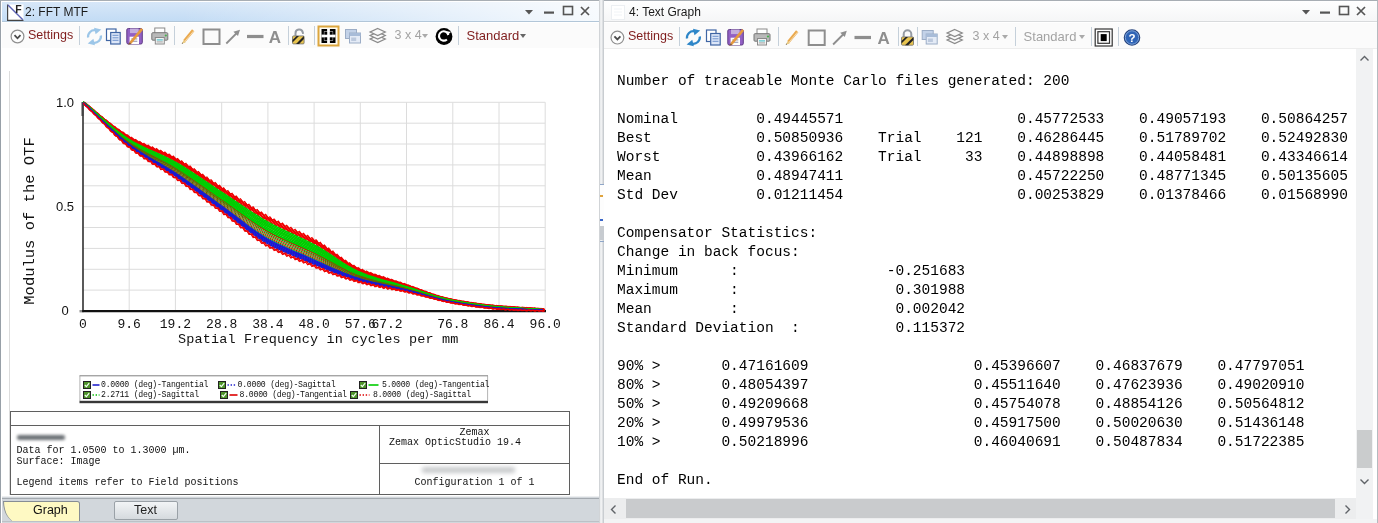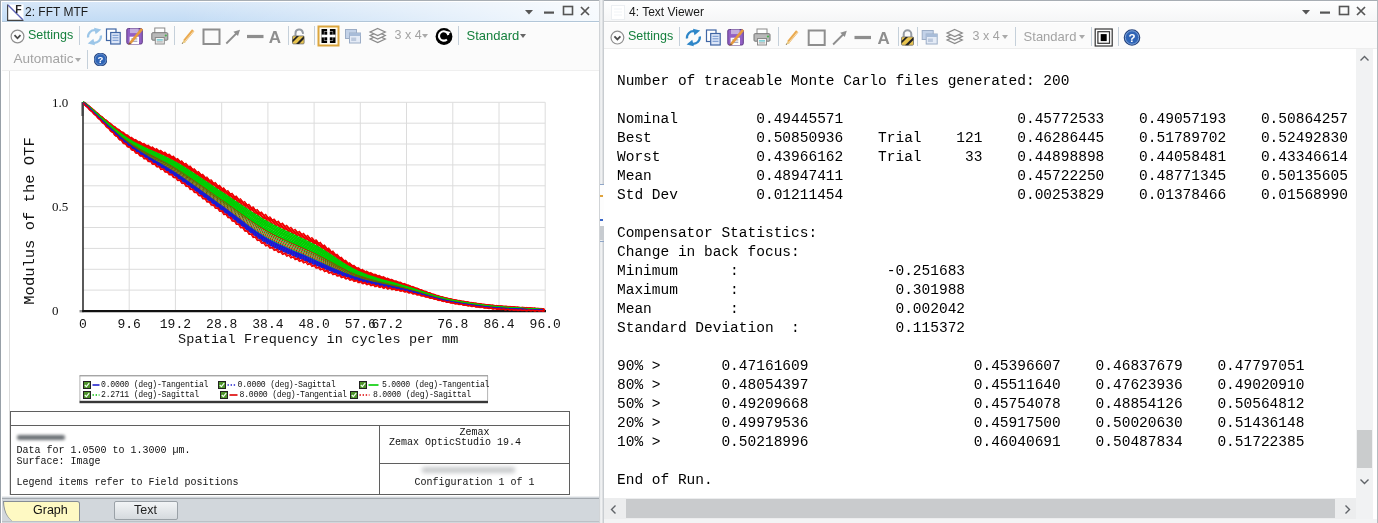--- a/index.html
+++ b/index.html
@@ -11,21 +11,21 @@
 #lw { left:0; top:0; width:599px; height:523px; background:#fff; border-left:1px solid #98a0a8; border-top:1px solid #a8aeb4; }
 #lw-title { left:1px; top:1px; width:597px; height:20px;
   background:linear-gradient(to right, rgba(255,255,255,0) 30%, rgba(255,255,255,0.85) 100%), linear-gradient(#d7e7f8, #c3dcf5);
   border-bottom:1px solid #b2c6d8; }
 #lw-title .ttl { position:absolute; left:23px; top:3px; font-size:12px; color:#1a1a1a; }
 #rw-title .ttl { position:absolute; left:25px; top:3px; font-size:12px; color:#1a1a1a; }
 #lw-tb1 { left:1px; top:22px; width:597px; height:25px; background:#fbfbfb; }
 #lw-tb2 { left:1px; top:47px; width:597px; height:23px; background:#fbfbfb; border-bottom:1px solid #efefef; }
 #rw-tb  { left:1px; top:22px; width:771px; height:26px; background:#fbfbfb; border-bottom:1px solid #ededed;}
 .vsep { position:absolute; width:1px; background:#c5d0da; }
-.tbtxt { position:absolute; font-size:12.5px; color:#15803d; }
+.tbtxt { position:absolute; font-size:12.5px; color:#7f1d1d; }
 .gray { color:#a3a3a3 !important; }
 .dda { display:inline-block; width:0; height:0; border-left:3.5px solid transparent; border-right:3.5px solid transparent; border-top:4px solid #666; vertical-align:middle; }
 .dda.g { border-top-color:#aaa; }
 
 #gpage { left:1px; top:70px; width:597px; height:425px; background:#fff; }
 #gpage .pl { position:absolute; left:7px; top:0; width:1px; height:424px; background:#dcdcdc; }
 
 #tabbar { left:1px; top:495px; width:597px; height:27px; background:#d2d7dc; border-top:1px solid #eceef0; }
 #tabbar .tline { position:absolute; left:0; top:1px; width:597px; height:1px; background:#a4aab0; }
 #tab-graph { position:absolute; left:1px; top:3.5px; width:77px; height:21px; background:#fef9c3; border:1px solid #868d94; border-bottom:none; border-top-right-radius:3px; border-bottom-left-radius:14px 22px; }
@@ -41,21 +41,21 @@
 #rwtext { left:13px; top:70.5px; width:755px; font-size:14.5px; line-height:19px; color:#000; white-space:pre; }
 
 #vsb { left:752px; top:48px; width:17px; height:449px; background:#f1f2f3; }
 #vsb .thumb { position:absolute; left:1px; top:381px; width:15px; height:38px; background:#cacccd; }
 #hsb { left:0px; top:497px; width:769px; height:21px; background:#ecedee; }
 #hsb .thumb { position:absolute; left:22px; top:1px; width:709px; height:19px; background:#c9cbcd; }
 #rw-bottom { left:0; top:518px; width:773px; height:5px; background:#f3f4f5; }
 .blur1 { position:absolute; filter:blur(1.6px); background:#6a6f74; border-radius:2px; }
 .blur2 { position:absolute; filter:blur(2px); background:#c8cacc; border-radius:2px; }
 .xlab { position:absolute; top:315.5px; width:48px; text-align:center; font-family:"Liberation Mono",monospace; font-size:13px; color:#111; }
-.ylab { position:absolute; width:26px; text-align:left; font-family:Liberation Serif, serif; font-size:13px; color:#111; }
+.ylab { position:absolute; width:26px; text-align:center; font-family:Liberation Sans, sans-serif; font-size:13px; color:#111; }
 .leg { font-size:8.2px; color:#111; letter-spacing:-0.25px; }
 .tbl { font-size:10px; color:#111; }
 </style></head>
 <body>
 <div id="root">
 <div id="lw" class="abs">
   <div id="lw-title" class="abs">
     <svg class="abs" style="left:5px;top:2px" width="17" height="17" viewBox="0 0 17 17">
       <rect x="0.5" y="0.5" width="16" height="16" fill="#fff"></rect>
       <path d="M0.5,0.5 V16.5 H16.5" fill="none" stroke="#444" stroke-width="1.4"></path>
@@ -92,28 +92,20 @@
     <span class="tbtxt" style="left:26px;top:5px;">Settings</span>
     <div class="vsep" style="left:77px;top:3px;height:19px"></div>
     <div class="vsep" style="left:172px;top:3px;height:19px"></div>
     <div class="vsep" style="left:286px;top:3px;height:19px"></div>
     <div class="vsep" style="left:311.5px;top:3px;height:19px"></div>
     <span class="tbtxt gray" style="left:392.5px;top:5px;">3 x 4</span>
         <span class="dda g abs" style="left:420px;top:11px"></span>
     <div class="vsep" style="left:455.5px;top:3px;height:19px"></div>
     <span class="tbtxt" style="left:464.5px;top:5px;font-size:13px">Standard</span>
         <span class="dda abs" style="left:517.5px;top:11px"></span>
-  </div>
-  <div id="lw-tb2" class="abs">
-    <span class="tbtxt gray" style="left:11.5px;top:3px;font-size:13.5px">Automatic</span>
-        <span class="dda g abs" style="left:72.5px;top:10px"></span>
-    <div class="vsep" style="left:84.5px;top:2px;height:19px"></div>
-    <svg class="abs" style="left:92px;top:5px" width="13" height="13" viewBox="-7.8 -7.8 15.6 15.6">
-          <use href="#icoHelp" x="0" y="0"></use>
-        </svg>
   </div>
   <div id="gpage" class="abs">
     <div class="pl"></div>
   </div>
   <svg id="gsvg" class="abs" style="left:0;top:0" width="599" height="523" viewBox="0 0 599 523">
 <line x1="82.0" y1="101.3" x2="82.0" y2="310" stroke="#dcdcdc" stroke-width="1"></line>
 <line x1="128.2" y1="101.3" x2="128.2" y2="310" stroke="#dcdcdc" stroke-width="1"></line>
 <line x1="174.4" y1="101.3" x2="174.4" y2="310" stroke="#dcdcdc" stroke-width="1"></line>
 <line x1="220.7" y1="101.3" x2="220.7" y2="310" stroke="#dcdcdc" stroke-width="1"></line>
 <line x1="266.9" y1="101.3" x2="266.9" y2="310" stroke="#dcdcdc" stroke-width="1"></line>
@@ -376,21 +368,21 @@
   <div class="abs" style="left:0.5px;top:240.5px;width:4px;height:1.5px;background:#8fa6c8"></div>
 </div>
 <div id="rw" class="abs">
   <div id="rw-title" class="abs">
     <svg class="abs" style="left:7px;top:2.5px" width="14" height="15" viewBox="0 0 14 15">
       <rect x="0.5" y="0.5" width="13" height="14" fill="#fff" stroke="#eceff2"></rect>
       <line x1="3" y1="4" x2="11" y2="4" stroke="#f1f4f7"></line>
           <line x1="3" y1="7" x2="11" y2="7" stroke="#f1f4f7"></line>
           <line x1="3" y1="10" x2="11" y2="10" stroke="#f1f4f7"></line>
     </svg>
-    <span class="ttl">4: Text Viewer</span>
+    <span class="ttl">4: Text Graph</span>
     <svg class="abs" style="left:694px;top:0" width="78" height="20" viewBox="0 0 78 20">
       <polygon points="4,8 12,8 8,12.5" fill="#555"></polygon>
       <rect x="22" y="9.5" width="10" height="2.2" fill="#555"></rect>
       <rect x="41.5" y="4.5" width="9" height="8" fill="none" stroke="#555" stroke-width="1.6"></rect>
       <path d="M59,5 L67,13 M67,5 L59,13" stroke="#555" stroke-width="1.7"></path>
     </svg>
   </div>
   <div id="rw-tb" class="abs" style="left:0;top:22px;width:773px;height:26px;background:#fbfbfb;border-bottom:1px solid #ededed">
     <svg class="abs" style="left:0;top:0" width="773" height="26" viewBox="0 0 773 26">
       <use href="#icoSettings" x="13.4" y="14.6"></use>

